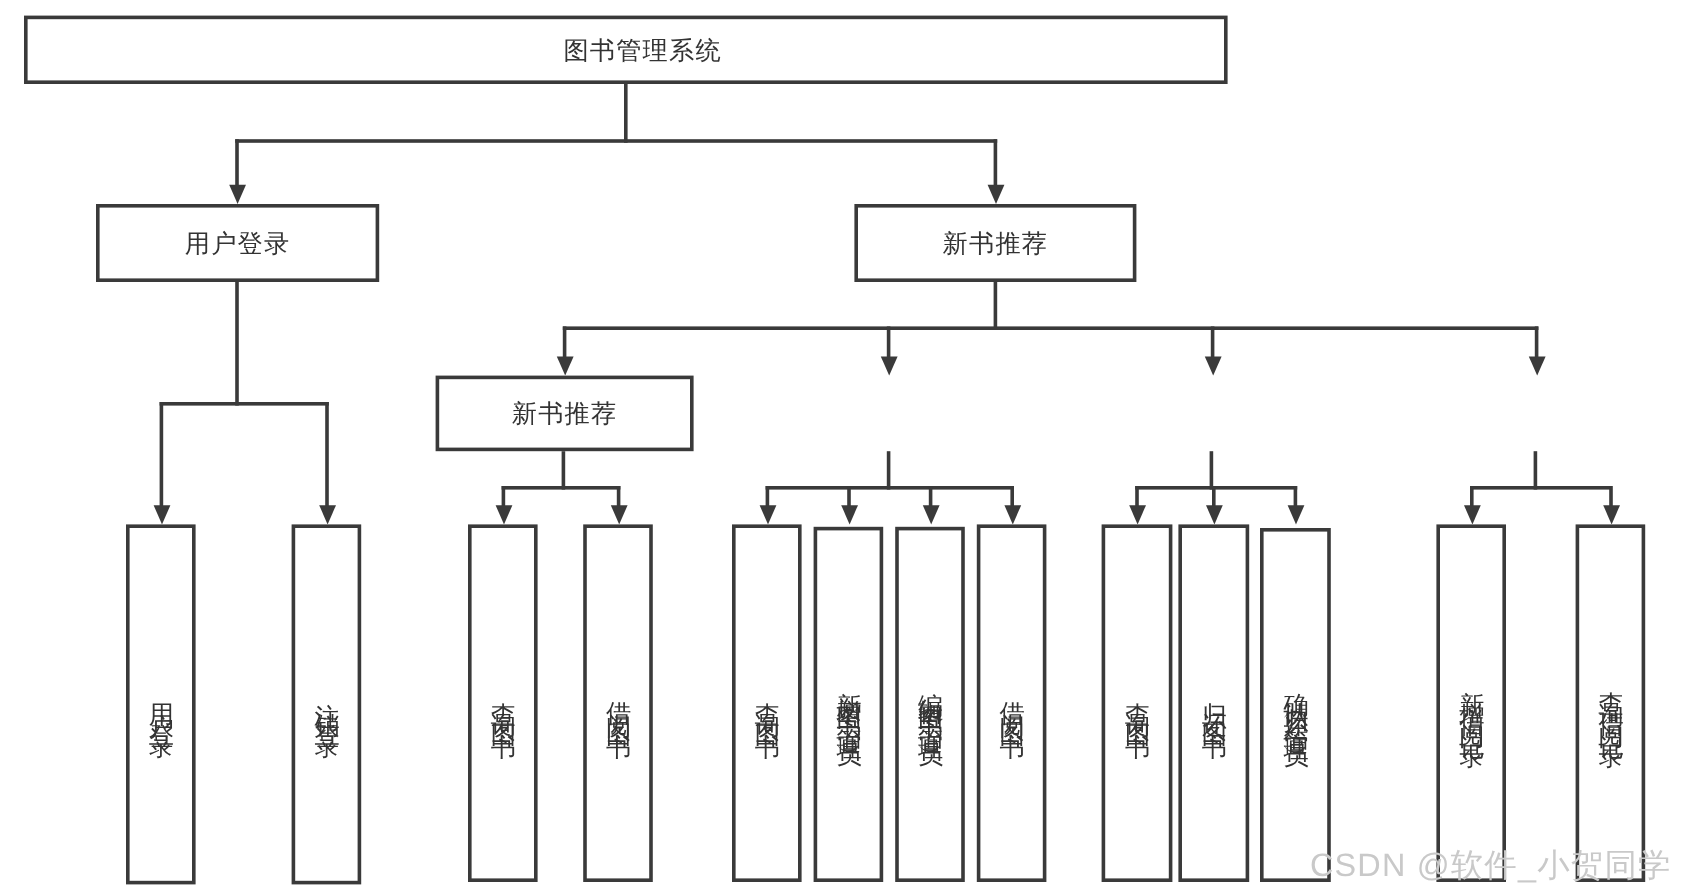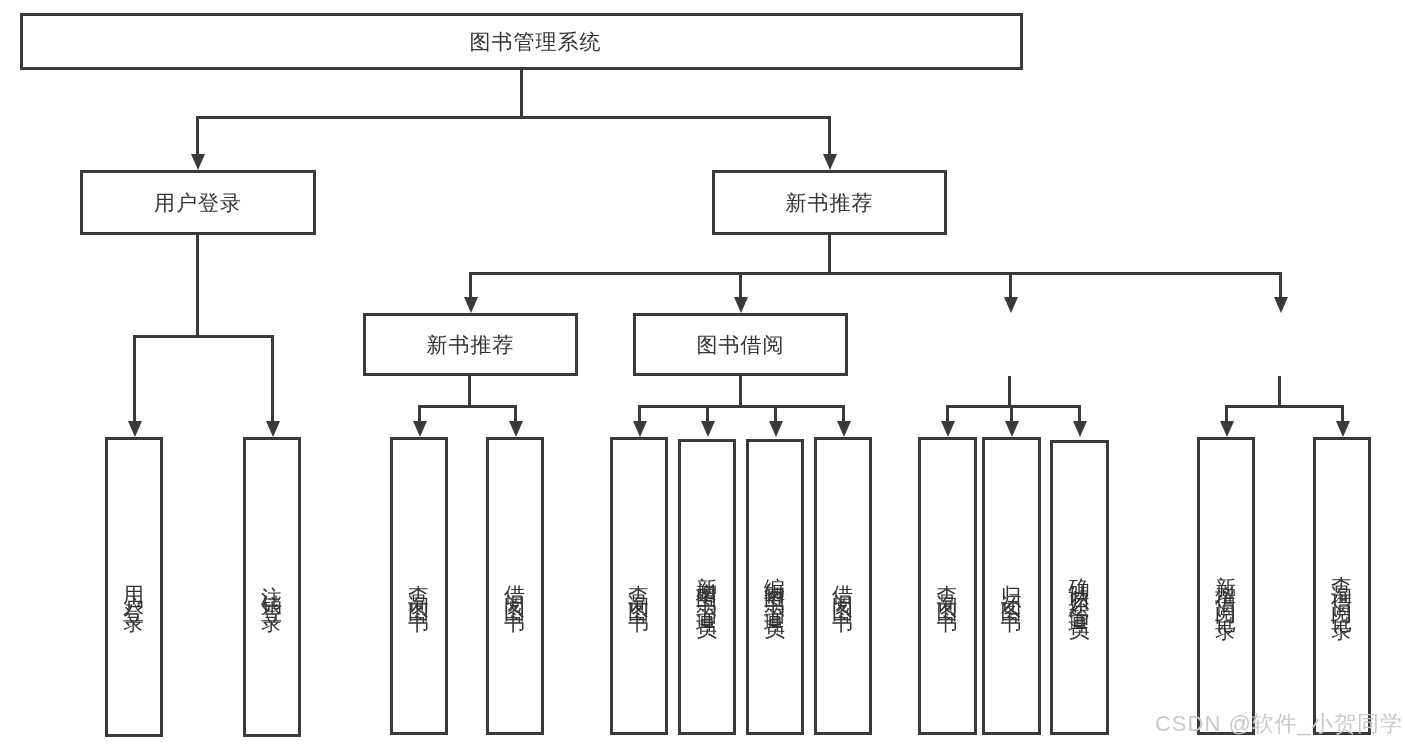--- a/index.html
+++ b/index.html
@@ -32,21 +32,21 @@
   }
   
   .hl{position:absolute;height:3px;background:var(--line);}
   .vl{position:absolute;width:3px;background:var(--line);}
   .arrow{
     position:absolute;width:0;height:0;
     border-left:7px solid transparent;border-right:7px solid transparent;
     border-top:16px solid var(--line);
   }
   .watermark{
-    position:absolute;right:2px;bottom:8px;font-size:22px;color:var(--wm);
+    position:absolute;right:12px;bottom:8px;font-size:27px;color:var(--wm);
     z-index:5;letter-spacing:1px;
   }
 </style>
 </head>
 <body>
 
 <div class="stage">
 
   <div class="hbox" style="left:20px;top:13px;width:1003px;height:57px;padding-left:28px;">
     <span>图书管理系统</span>
@@ -79,23 +79,20 @@
   <div class="arrow" style="left:464px;top:297px;"></div>
   <div class="vl" style="left:739px;top:272px;height:27px;"></div>
   <div class="arrow" style="left:734px;top:297px;"></div>
   <div class="vl" style="left:1009px;top:272px;height:27px;"></div>
   <div class="arrow" style="left:1004px;top:297px;"></div>
   <div class="vl" style="left:1279px;top:272px;height:27px;"></div>
   <div class="arrow" style="left:1274px;top:297px;"></div>
 
   <div class="hbox" style="left:363px;top:313px;width:215px;height:63px;">
     <span>新书推荐</span>
-  </div>
-  <div class="hbox" style="left:633px;top:313px;width:215px;height:63px;">
-    <span>图书借阅</span>
   </div>
 
   <div class="vl" style="left:468px;top:376px;height:32px;"></div>
   <div class="hl" style="left:418px;top:405px;width:99px;"></div>
   <div class="vl" style="left:418px;top:405px;height:18px;"></div>
   <div class="arrow" style="left:413px;top:421px;"></div>
   <div class="vl" style="left:514px;top:405px;height:18px;"></div>
   <div class="arrow" style="left:509px;top:421px;"></div>
 
   <div class="vl" style="left:739px;top:376px;height:32px;"></div>

